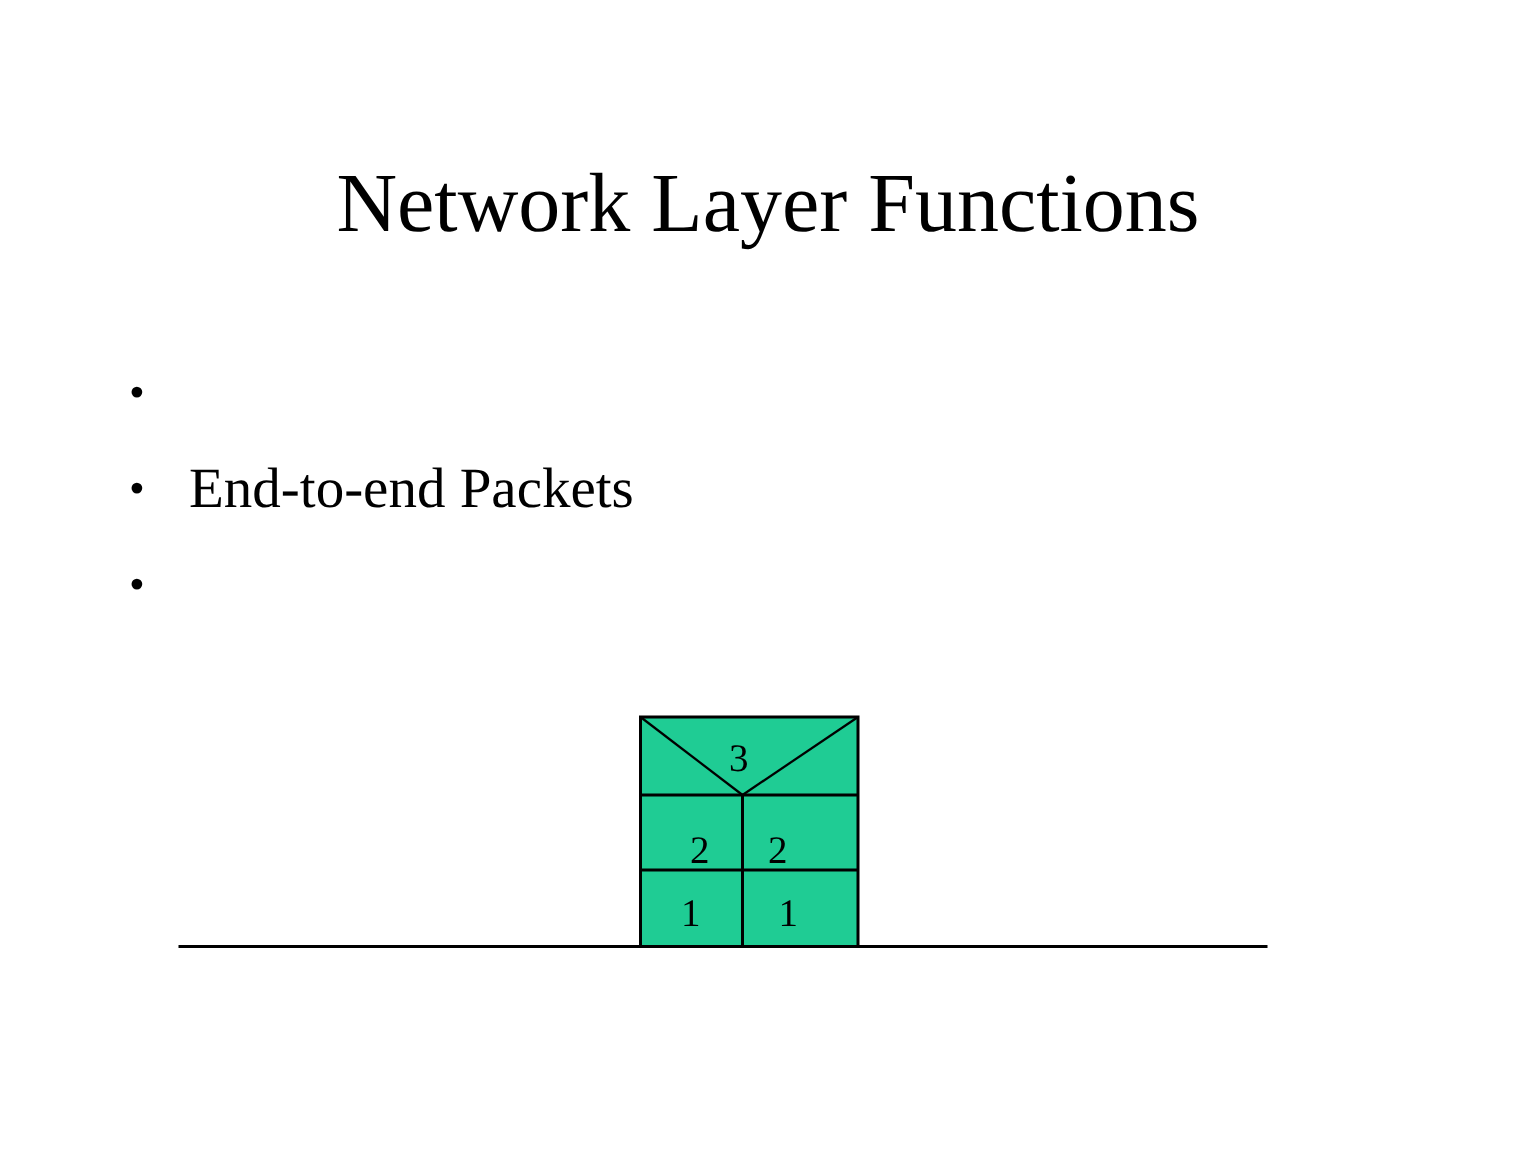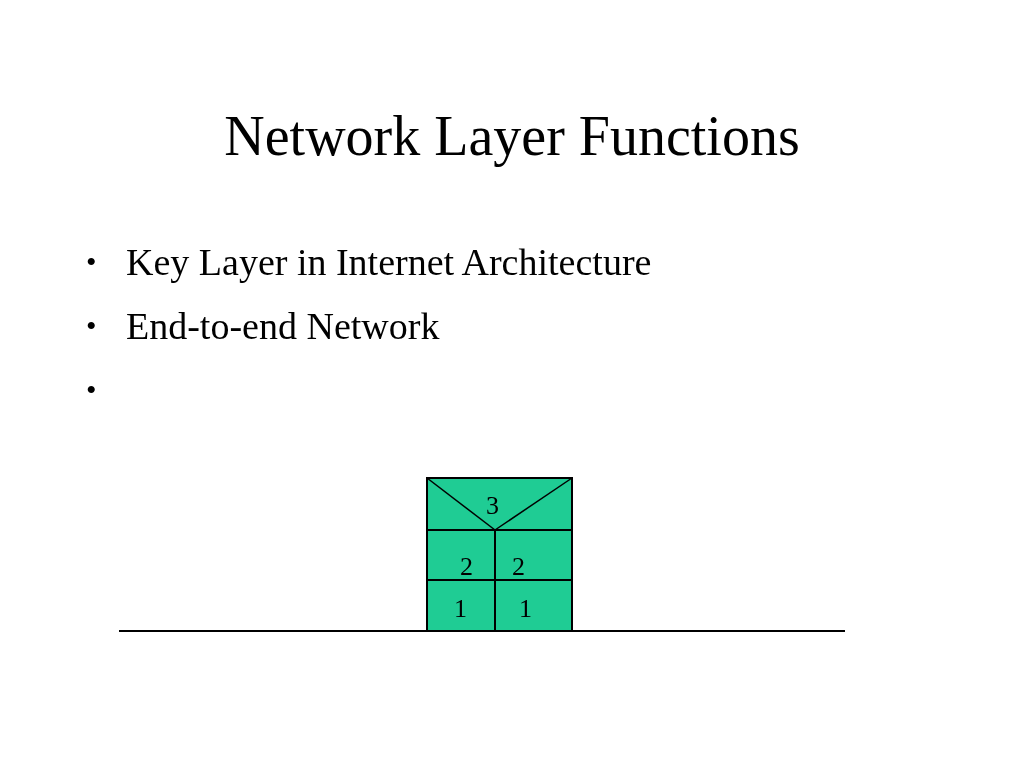--- a/index.html
+++ b/index.html
@@ -62,25 +62,24 @@
     }
   </style>
 </head>
 <body>
 
 <h1 class="slide-title">Network Layer Functions</h1>
 
 <ul class="bullet-list">
   <li class="bullet-item">
     <span class="bullet-dot">•</span>
-    <span>Key Layer in Internet Architecture</span>
   </li>
   <li class="bullet-item">
     <span class="bullet-dot">•</span>
-    <span>End-to-end Network</span>
+    <span>End-to-end Packets</span>
   </li>
   <li class="bullet-item">
     <span class="bullet-dot">•</span>
   </li>
 </ul>
 
 <div class="diagram">
   <svg width="1024" height="768" style="position:absolute;left:0;top:0;">
     <rect id="stack-box" x="427" y="478" width="145" height="153" stroke-width="2" fill="#1fcc94" stroke="#000000"></rect>
     <line class="stroke" x1="427" y1="478" x2="495" y2="530" stroke-width="1.5" stroke="#000000"></line>

